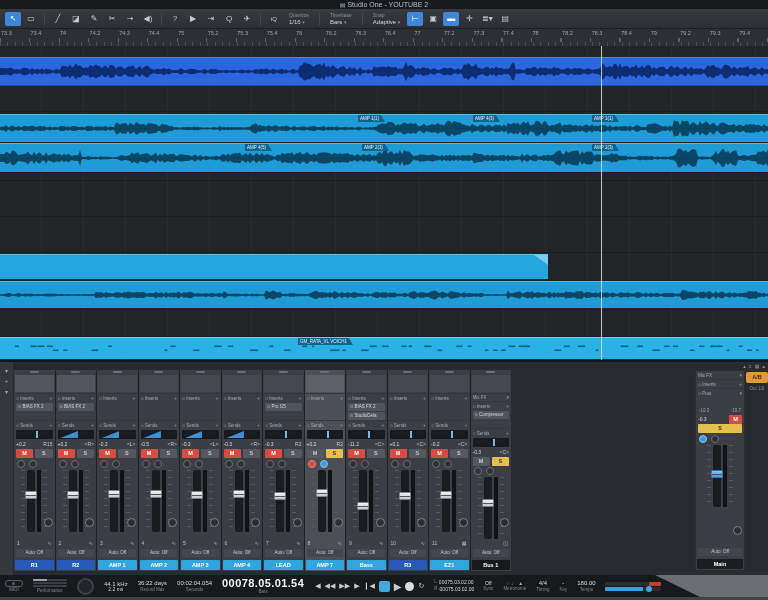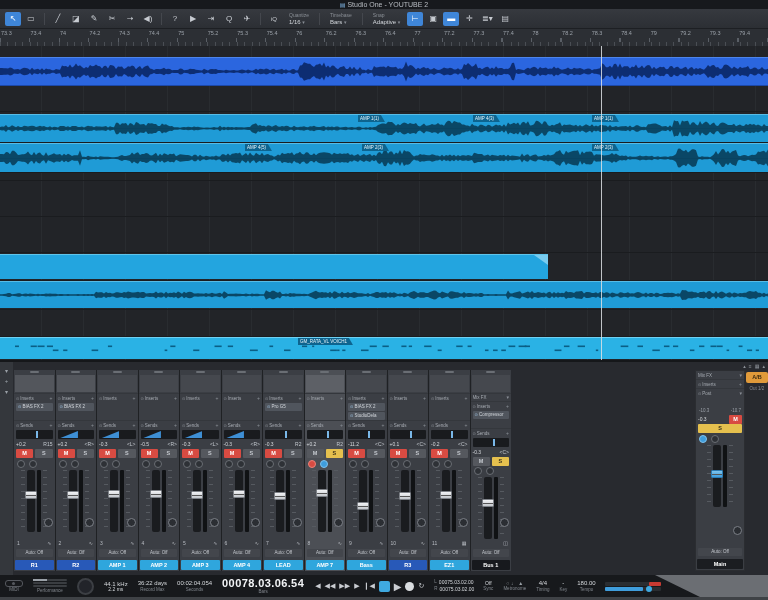--- a/index.html
+++ b/index.html
@@ -1007,21 +1007,21 @@
     </div>
     <div class="tgroup">
       <span class="v">36:22 days</span>
       <span class="l">Record Max</span>
     </div>
     <div class="tgroup">
       <span class="v">00:02:04.054</span>
       <span class="l">Seconds</span>
     </div>
     <div class="tgroup">
-      <span class="bigtime">00078.03.06.54</span>
+      <span class="bigtime">00078.05.01.54</span>
       <span class="l">Bars</span>
     </div>
     <div class="tbtns">
       <span>◀</span>
       <span>◀◀</span>
       <span>▶▶</span>
       <span>▶</span>
       <span>❙◀</span>
       <span class="stopbtn"></span>
       <span style="font-size:10px">▶</span>

